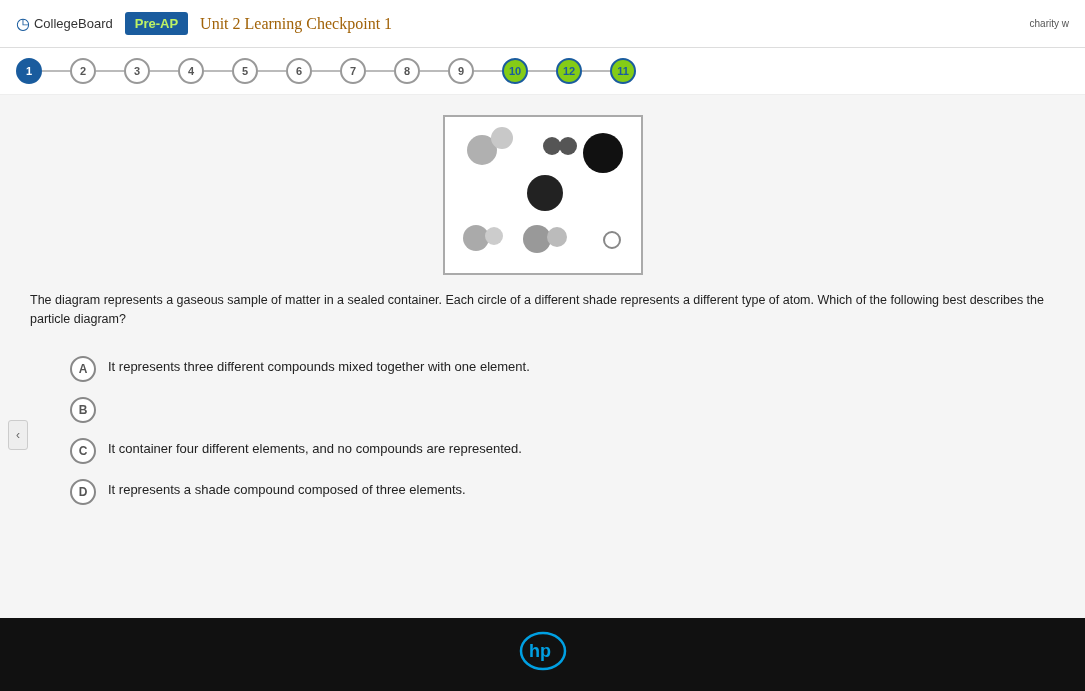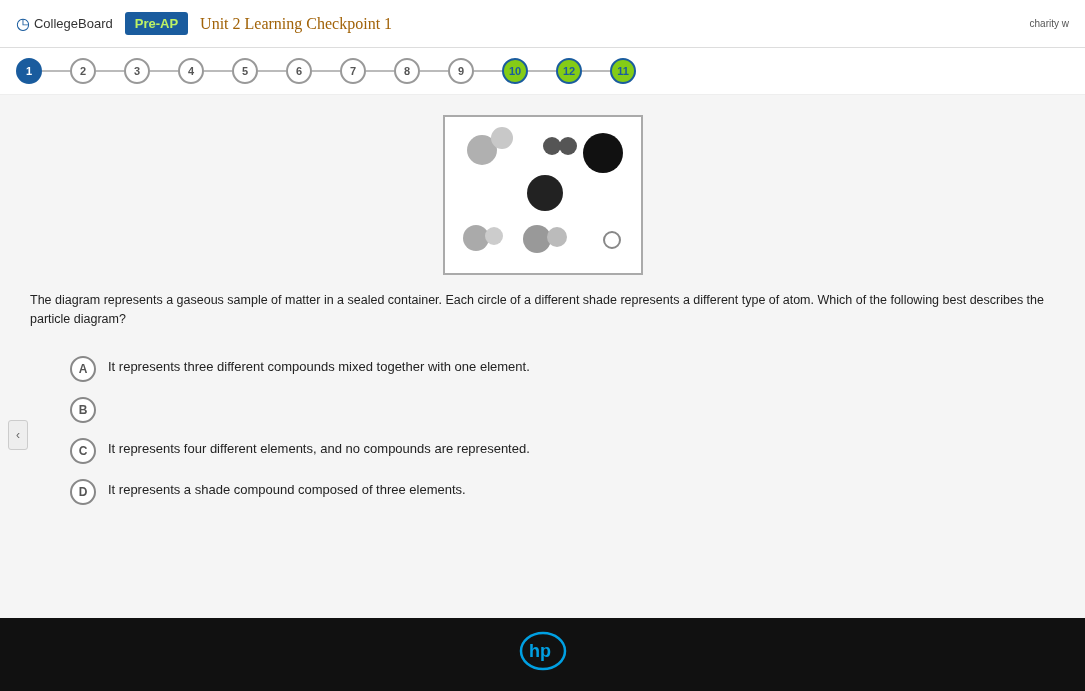--- a/index.html
+++ b/index.html
@@ -329,21 +329,21 @@
         <div class="option-circle">A</div>
         <span class="option-text">It represents three different compounds mixed together with one element.</span>
       </div>
 
       <div class="option">
         <div class="option-circle">B</div>
       </div>
 
       <div class="option">
         <div class="option-circle">C</div>
-        <span class="option-text">It represents four different elements, and no compounds are represented.</span>
+        <span class="option-text">It container four different elements, and no compounds are represented.</span>
       </div>
 
       <div class="option">
         <div class="option-circle">D</div>
         <span class="option-text">It represents a shade compound composed of three elements.</span>
       </div>
 
     </div>
   </div>
 

